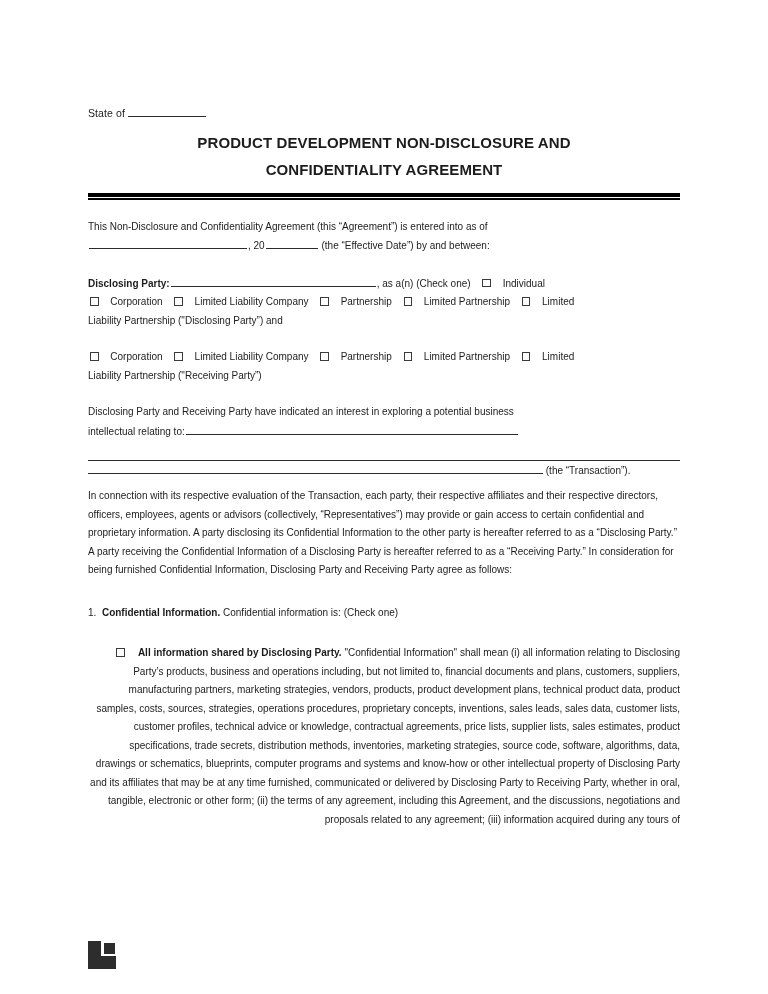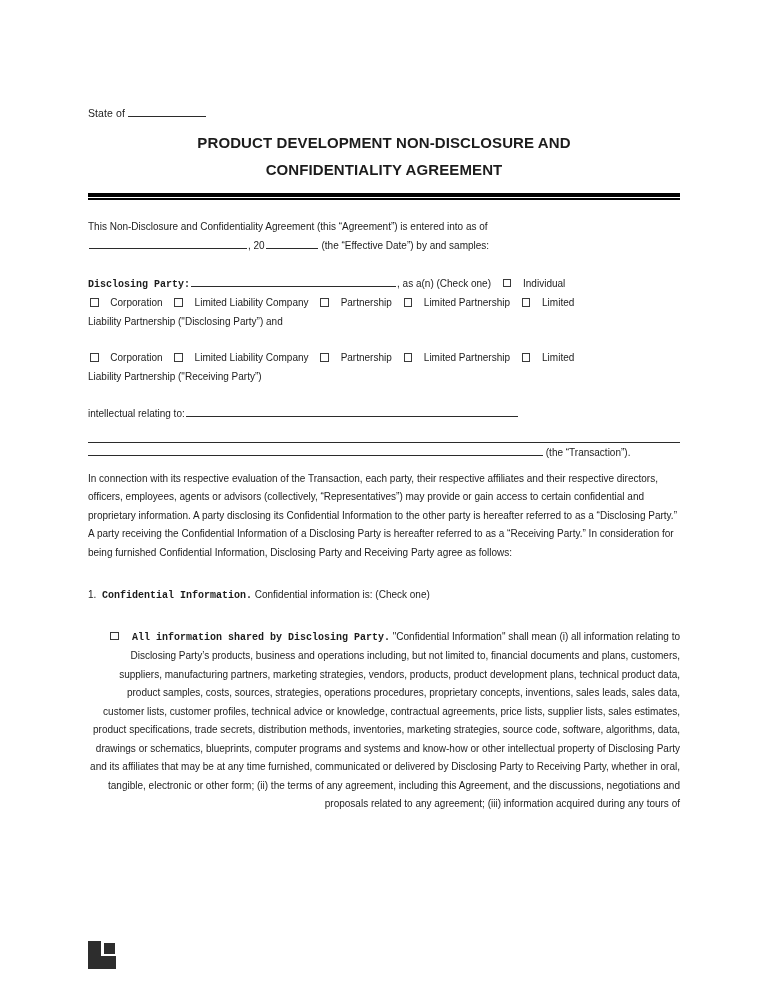--- a/index.html
+++ b/index.html
@@ -79,21 +79,21 @@
 
   
   .body-text {
     font-size: 10px;
     line-height: 18.5px;
     text-align: left;
   }
   .para {
     margin-top: 18px;
   }
-  b, .bold { font-weight: bold; font-family: Liberation Mono, monospace; }
+  b, .bold { font-weight: bold; }
 
   
   .u {
     display: inline-block;
     border-bottom: 1.1px solid #2b2b2b;
     height: 12px;
     vertical-align: baseline;
     margin: 0 1px;
   }
   .u-date   { width: 158px; }
@@ -189,21 +189,21 @@
       <div class="bar-gap"></div>
       <div class="bar-thin"></div>
     </div>
 
     <div class="body-text">
 
       <div class="para">
         <div class="line">This Non-Disclosure and Confidentiality Agreement (this “Agreement”) is entered into as of</div>
         <div class="line">
           <span class="u u-date"></span><span>, 20</span><span class="u u-year"></span>
-          <span>(the “Effective Date”) by and samples:</span>
+          <span>(the “Effective Date”) by and between:</span>
         </div>
       </div>
 
       <div class="para">
         <div class="line">
           <b>Disclosing Party:</b><span class="u u-party"></span><span>, as a(n) (Check one)</span>
           <span class="cb-sp"></span><span class="cb"></span>
           <span class="cb-sp"></span><span>Individual</span>
         </div>
         <div class="line">
@@ -231,20 +231,21 @@
           <span class="cb-sp"></span><span>Partnership</span>
           <span class="cb-sp"></span><span class="cb"></span>
           <span class="cb-sp"></span><span>Limited Partnership</span>
           <span class="cb-sp"></span><span class="cb"></span>
           <span class="cb-sp"></span><span>Limited</span>
         </div>
         <div class="line">Liability Partnership ("Receiving Party”)</div>
       </div>
 
       <div class="para">
+        <div class="line">Disclosing Party and Receiving Party have indicated an interest in exploring a potential business</div>
         <div class="line">
           <span>intellectual relating to:</span><span class="u u-rel"></span>
         </div>
         <div class="rel-rule"></div>
         <div class="line">
           <span class="rel-rule-last"></span>
           <span>(the “Transaction”).</span>
         </div>
       </div>
 

